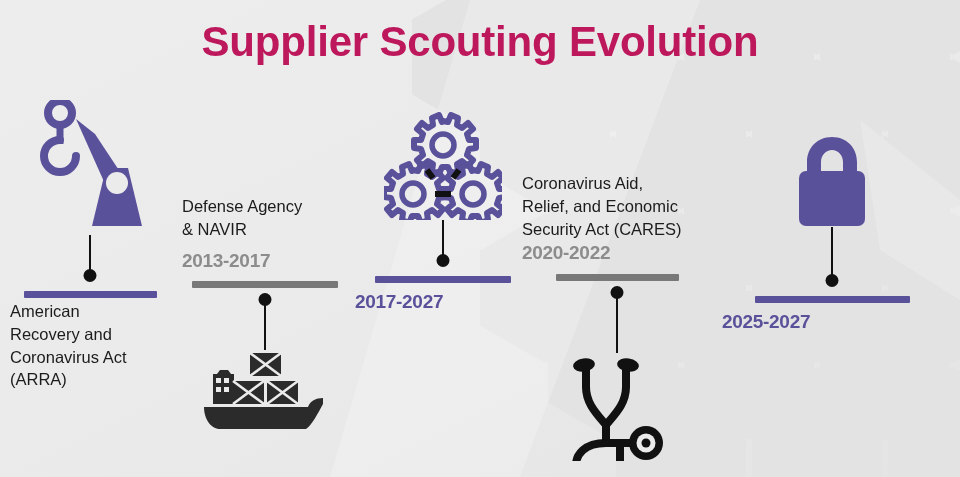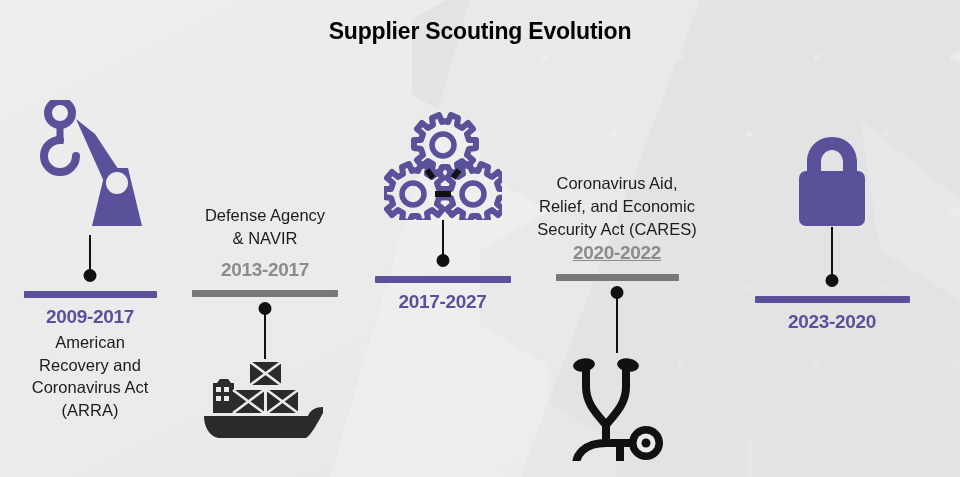--- a/index.html
+++ b/index.html
@@ -20,21 +20,21 @@
   #hexbg{
     position:absolute;inset:0;
     width:960px;height:477px;
     z-index:0;
     pointer-events:none;
   }
   
   .col{
     position:absolute;
     z-index:2;
-    text-align:center;
+    text-align:left;
   }
   .bar{
     height:7px;
     border-radius:1px;
     margin:0 auto;
   }
   .bar.purple{background:#5a519b;}
   .bar.gray{background:#787878;}
 
   .years{
@@ -77,23 +77,23 @@
   }
   .stem.down .dot{bottom:auto;top:-5px;}
   .icon{
     display:block;margin:0 auto;
   }
   
   #title{
     position:absolute;
     left:0;right:0;top:18px;
     text-align:center;
-    font-size:23px;
+    font-size:42px;
     font-weight:bold;
-    color:#000000;
+    color:#be185d;
     letter-spacing:-0.2px;
     z-index:3;
     font-family:"Liberation Sans", sans-serif;
   }
 </style>
 </head>
 <body>
 
 <div id="stage">
 
@@ -167,28 +167,27 @@
 
         <circle cx="79" cy="83" r="11" fill="#ebebeb"></circle>
       </g>
     </svg>
 
     <div class="stem" style="height:42px;">
       <div class="line"></div>
       <div class="dot"></div>
     </div>
     <div class="bar purple" style="width:133px;margin-top:14px;"></div>
-    <div class="years purple">2009-2017</div>
     <div class="desc">American
 Recovery and
 Coronavirus Act
 (ARRA)</div>
   </div>
 
-  <div class="col" style="left:182px;top:204px;width:166px;">
+  <div class="col" style="left:182px;top:195px;width:166px;">
     <div class="desc above">Defense Agency
 &amp; NAVIR</div>
     <div class="years gray" style="margin-top:8px;">2013-2017</div>
     <div class="bar gray" style="width:146px;margin-top:9px;"></div>
 
     <div class="stem down" style="height:52px;margin-top:10px;">
       <div class="line"></div>
       <div class="dot"></div>
     </div>
 
@@ -253,21 +252,21 @@
       <div class="dot"></div>
     </div>
     <div class="bar purple" style="width:136px;margin-top:14px;"></div>
     <div class="years purple">2017-2027</div>
   </div>
 
   <div class="col" style="left:522px;top:172px;width:190px;">
     <div class="desc above">Coronavirus Aid,
 Relief, and Economic
 Security Act (CARES)</div>
-    <div class="years gray" style="margin-top:0;text-decoration:underline;">2020-2022</div>
+    <div class="years gray" style="margin-top:0;">2020-2022</div>
     <div class="bar gray" style="width:123px;margin-top:9px;"></div>
     <div class="stem down" style="height:62px;margin-top:10px;">
       <div class="line"></div>
       <div class="dot"></div>
     </div>
 
     <svg class="icon" width="106" height="108" viewBox="0 0 106 108" xmlns="http://www.w3.org/2000/svg">
       <g fill="none" stroke="#111" stroke-width="8" stroke-linecap="round" stroke-linejoin="round">
 
         <path d="M22 14 v20 c0 16 10 26 20 38"></path>
@@ -300,16 +299,16 @@
         <path d="M43 2 c-15 0 -25 11 -25 25 v16 h14 v-16 c0 -7 5 -12 11 -12 s11 5 11 12 v16 h14 v-16 c0 -14 -10 -25 -25 -25 z"></path>
 
         <rect x="10" y="36" width="66" height="55" rx="7"></rect>
       </g>
     </svg>
     <div class="stem" style="height:55px;">
       <div class="line"></div>
       <div class="dot"></div>
     </div>
     <div class="bar purple" style="width:155px;margin-top:14px;"></div>
-    <div class="years purple">2023-2020</div>
+    <div class="years purple">2025-2027</div>
   </div>
 
 </div>
 
 </body></html>

